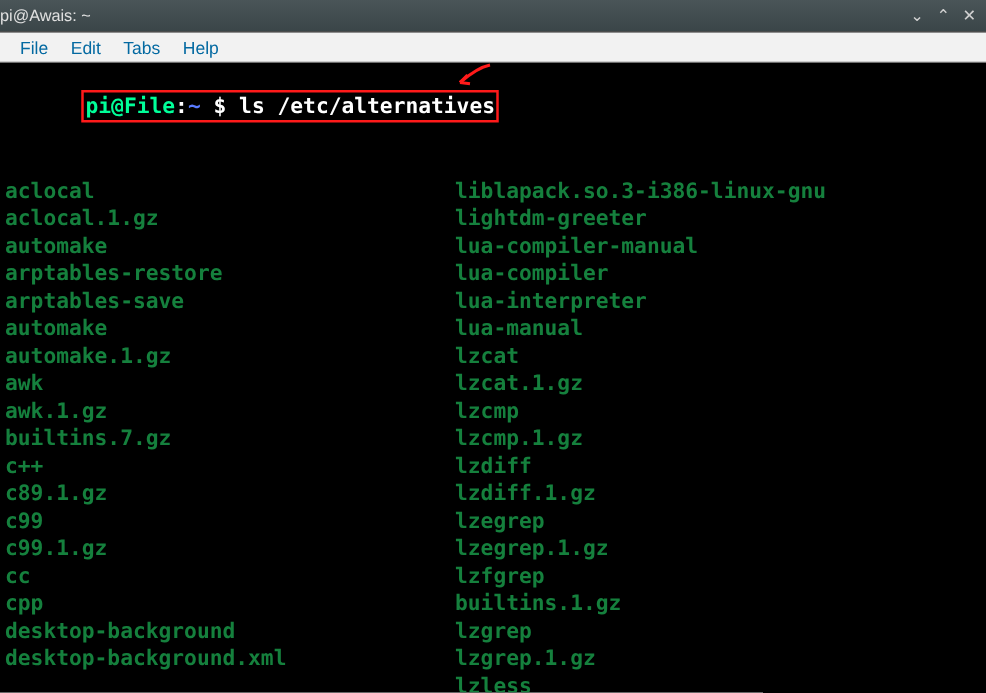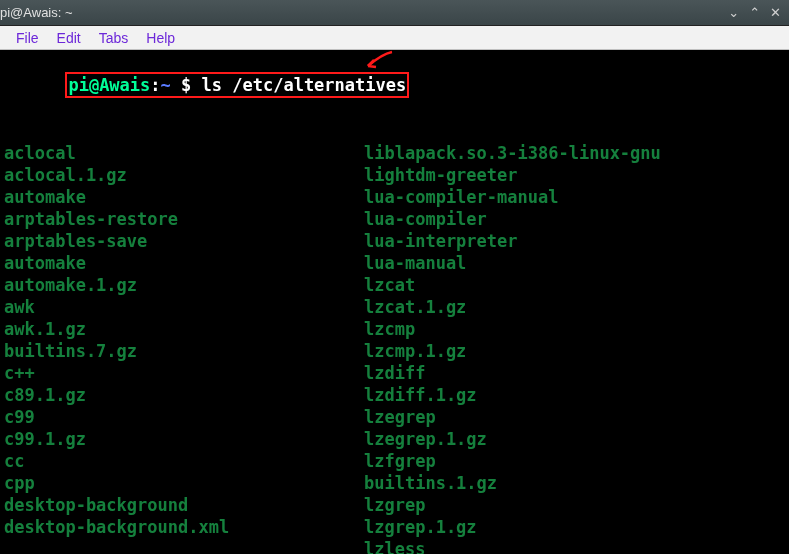--- a/index.html
+++ b/index.html
@@ -43,21 +43,21 @@
     .titlebar-controls span {
       cursor: pointer;
     }
     .menubar {
       background: #f2f2f2;
       border-bottom: 1px solid #c0c0c0;
       display: flex;
       gap: 2px;
       padding: 2px 8px;
       font-size: 14px;
-      color: #6d28d9;
+      color: #0369a1;
       height: 24px;
       align-items: center;
     }
     .menubar .menu-item {
       padding: 2px 8px;
       cursor: pointer;
     }
     .terminal {
       flex: 1;
       background: #000;
@@ -122,21 +122,21 @@
   <div class="menubar">
     <div class="menu-item">File</div>
     <div class="menu-item">Edit</div>
     <div class="menu-item">Tabs</div>
     <div class="menu-item">Help</div>
   </div>
 
   <div class="terminal">
 
     <div class="prompt-line">
-      <span class="highlight-box"><span class="prompt-user">pi@Awais</span><span class="prompt-colon">:</span><span class="prompt-path">~</span><span class="prompt-dollar"> $ </span><span class="command">ls /etc/alternatives</span></span>
+      <span class="highlight-box"><span class="prompt-user">pi@File</span><span class="prompt-colon">:</span><span class="prompt-path">~</span><span class="prompt-dollar"> $ </span><span class="command">ls /etc/alternatives</span></span>
       <svg class="arrow" width="30" height="24" viewBox="0 0 30 24">
         <path d="M 26 4 Q 16 6 2 18" stroke="#ff1a1a" stroke-width="2.5" fill="none"></path>
         <path d="M 2 18 L 8 12 M 2 18 L 10 19" stroke="#ff1a1a" stroke-width="2.5" fill="none"></path>
       </svg>
     </div>
 
     <div class="listing">
       <div class="col col1">
         <span class="entry">aclocal</span>
         <span class="entry">aclocal.1.gz</span>

